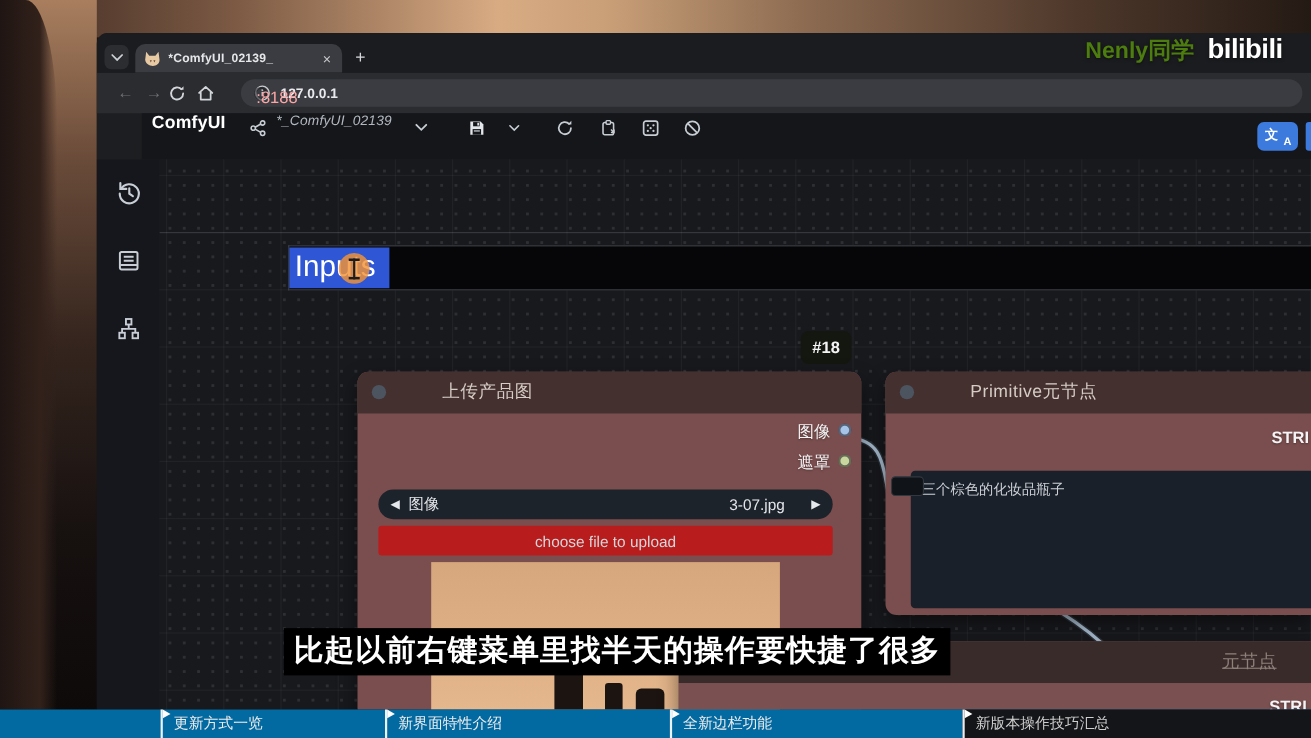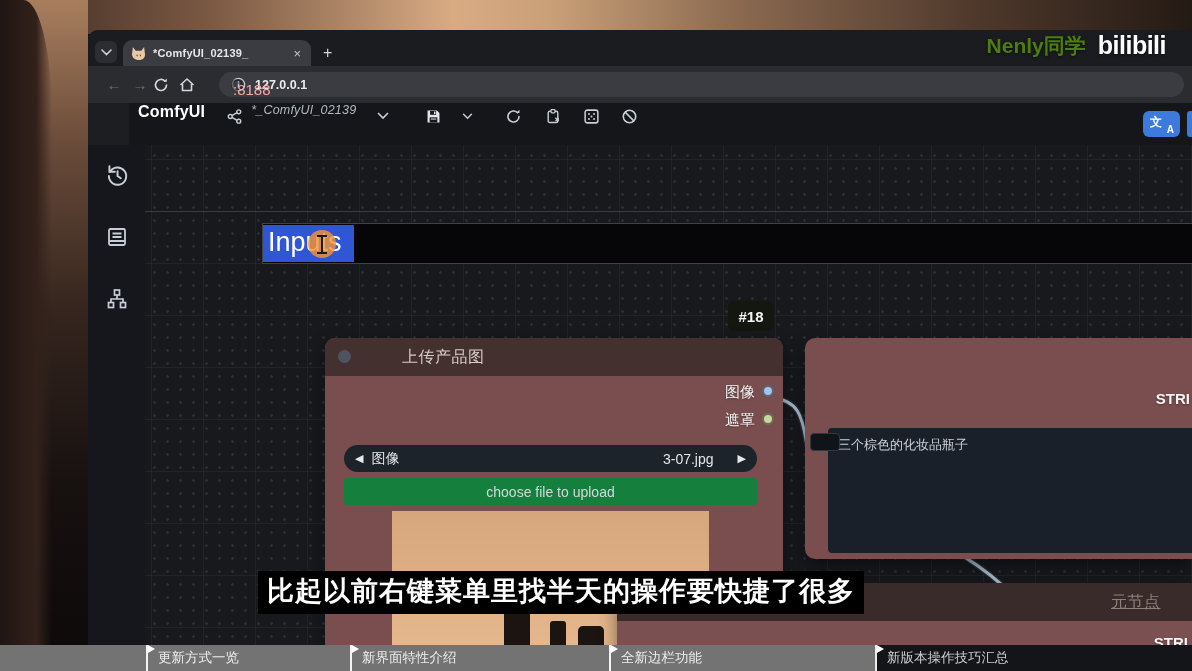--- a/index.html
+++ b/index.html
@@ -81,38 +81,38 @@
 
   .slotlabel{position:absolute;color:#f4f4f6;font-size:15px;text-shadow:0 1px 2px rgba(0,0,0,.35);}
   .port{position:absolute;width:12px;height:12px;border-radius:50%;border:2px solid rgba(22,22,28,.55);}
 
   .combo{position:absolute;left:19px;top:107px;width:413px;height:27px;background:#1d232b;border-radius:14px;
     display:flex;align-items:center;color:#e2e5e9;font-size:14px;}
   .combo .arr{font-size:11px;color:#e6e9ec;}
   .combo .arr.l{margin:0 8px 0 11px;}
   .combo .arr.r{margin:0 11px 0 24px;}
   .combo .cval{margin-left:auto;}
-  .uploadbtn{position:absolute;left:19px;top:140px;width:413px;height:27px;background:#15803d;border-radius:3px;
+  .uploadbtn{position:absolute;left:19px;top:140px;width:413px;height:27px;background:#b91c1c;border-radius:3px;
     color:#d3d7db;font-size:14px;display:flex;align-items:center;justify-content:center;}
   .preview{position:absolute;left:67px;top:173px;width:317px;bottom:0;
     background:linear-gradient(180deg,#d6a67c,#e6b88e);}
   .bottle{position:absolute;background:#1b1411;border-radius:3px;}
 
   .txtarea{position:absolute;background:#1a202a;border-radius:4px 0 0 4px;color:#ccd0d5;font-size:13px;
     padding:8px 10px;line-height:1.4;}
 
   
   .watermark{position:absolute;top:31px;right:26px;display:flex;align-items:center;gap:12px;}
   .watermark .author{color:#4d7c0f;font-size:21px;font-weight:600;text-shadow:0 1px 3px rgba(0,0,0,.5);}
   .watermark .brand{color:#fff;font-size:25px;font-weight:800;letter-spacing:-.5px;text-shadow:0 1px 3px rgba(0,0,0,.5);}
   .subtitle{position:absolute;left:258px;top:571px;background:#000;color:#fff;font-size:27px;font-weight:700;
     padding:2px 9px 5px 9px;letter-spacing:1px;white-space:nowrap;
     text-shadow:-2px -2px 0 #000,2px -2px 0 #000,-2px 2px 0 #000,2px 2px 0 #000;}
 
-  .chapterbar{position:absolute;left:0;bottom:0;width:1192px;height:26px;background:#737373;}
+  .chapterbar{position:absolute;left:0;bottom:0;width:1192px;height:26px;background:#0369a1;}
   .chapterbar .darkseg{position:absolute;left:875px;top:0;right:0;height:100%;background:#141518;}
   .marker{position:absolute;top:0;height:100%;}
   .marker .line{position:absolute;left:0;top:0;width:2px;height:100%;background:rgba(255,255,255,.92);}
   .marker .flag{position:absolute;left:2px;top:0;width:0;height:0;border-left:7px solid #fff;
     border-top:4px solid transparent;border-bottom:4px solid transparent;}
   .marker .mlabel{position:absolute;left:12px;top:0;line-height:26px;font-size:13.5px;color:#ececec;white-space:nowrap;}
 
   svg{display:block;}
 </style>
 </head>
@@ -303,20 +303,24 @@
           <div class="uploadbtn">choose file to upload</div>
           <div class="preview">
             <div class="bottle" style="left:120px;top:72px;width:9px;height:22px;"></div>
             <div class="bottle" style="left:112px;top:90px;width:26px;height:52px;"></div>
             <div class="bottle" style="left:158px;top:110px;width:16px;height:32px;"></div>
             <div class="bottle" style="left:186px;top:115px;width:26px;height:27px;border-radius:5px;"></div>
           </div>
         </div>
 
         <div class="node cut" style="left:660px;top:193px;width:387px;height:221px;">
+          <div class="nheader">
+            <div class="collapse-dot"></div>
+            <div class="ntitle">Primitive元节点</div>
+          </div>
           <div class="slotlabel" style="right:2px;top:52px;font-weight:700;">STRI</div>
           <div class="txtarea" style="left:23px;top:90px;right:0;height:125px;">三个棕色的化妆品瓶子</div>
         </div>
 
         <div class="node cut" style="left:472px;top:438px;width:575px;height:70px;border-radius:10px 0 0 0;">
           <div class="nheader" style="background:#3a2b2b;">
             <div class="ntitle" style="left:453px;color:#8d8179;text-decoration:underline;">元节点</div>
           </div>
           <div style="position:absolute;left:0;top:38px;right:0;height:28px;background:#7a5050;"></div>
           <div class="slotlabel" style="right:4px;top:51px;font-weight:700;">STRI</div>

